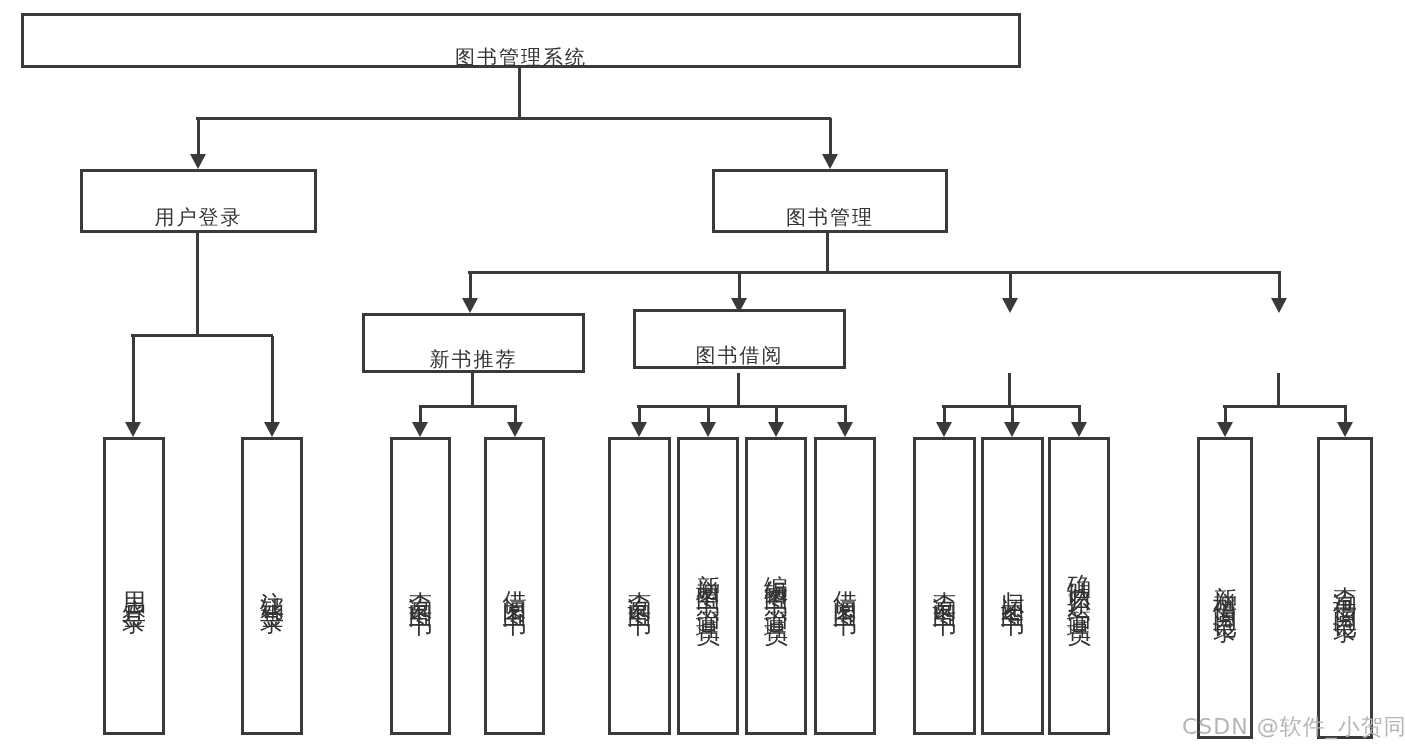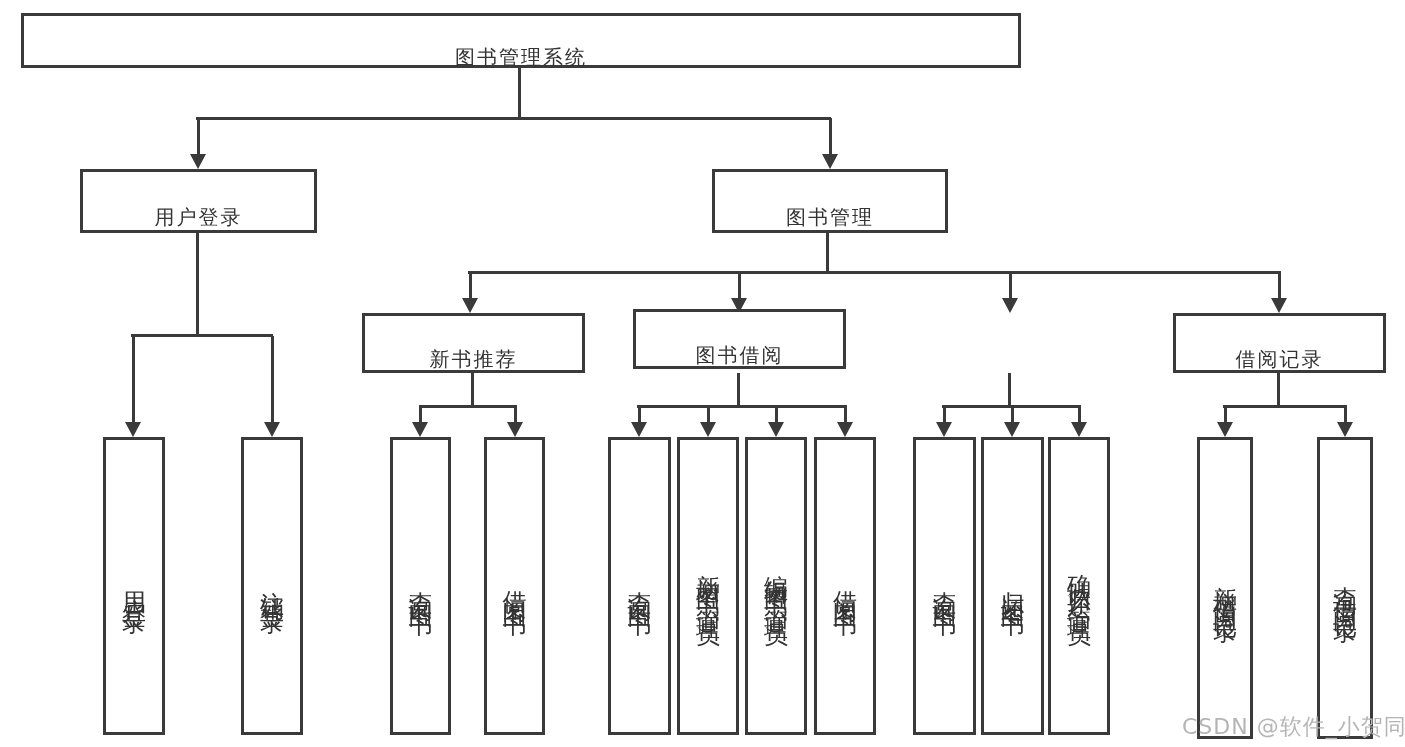--- a/index.html
+++ b/index.html
@@ -87,23 +87,20 @@
   <div class="arrow" style="left:731px;top:273px;height:40px"></div>
   <div class="arrow" style="left:1002px;top:273px;height:40px"></div>
   <div class="arrow" style="left:1271px;top:273px;height:40px"></div>
 
   <div class="box h" style="left:362px;top:313px;width:223px;height:60px">
     <span>新书推荐</span>
   </div>
   <div class="box h" style="left:633px;top:309px;width:213px;height:60px">
     <span>图书借阅</span>
   </div>
-  <div class="box h" style="left:1173px;top:313px;width:213px;height:60px">
-    <span>借阅记录</span>
-  </div>
 
   <div class="vline" style="left:471px;top:373px;height:35px"></div>
   <div class="hline" style="left:419px;top:405px;width:98px"></div>
   <div class="arrow" style="left:412px;top:407px;height:30px"></div>
   <div class="arrow" style="left:507px;top:407px;height:30px"></div>
 
   <div class="vline" style="left:737px;top:373px;height:35px"></div>
   <div class="hline" style="left:637px;top:405px;width:210px"></div>
   <div class="arrow" style="left:631px;top:407px;height:30px"></div>
   <div class="arrow" style="left:700px;top:407px;height:30px"></div>

